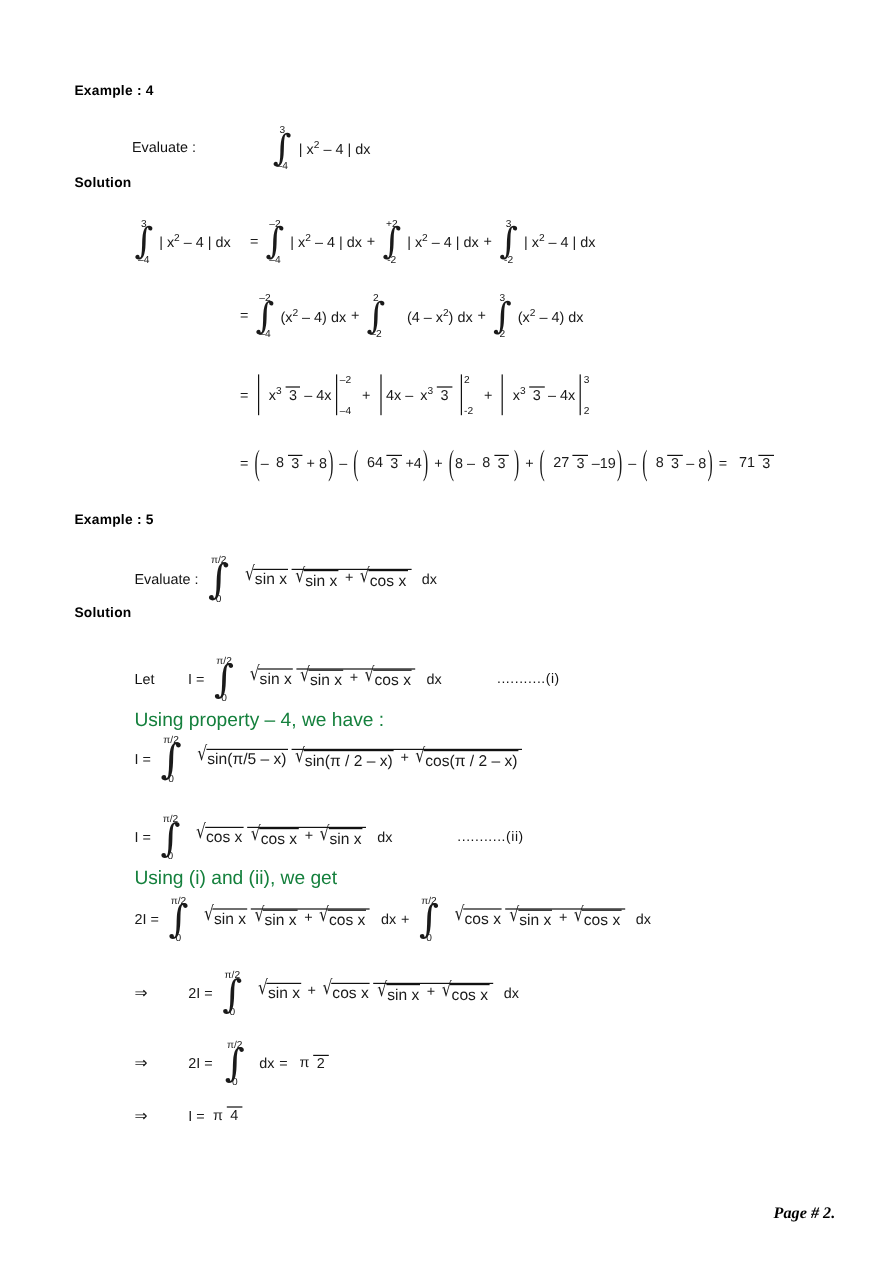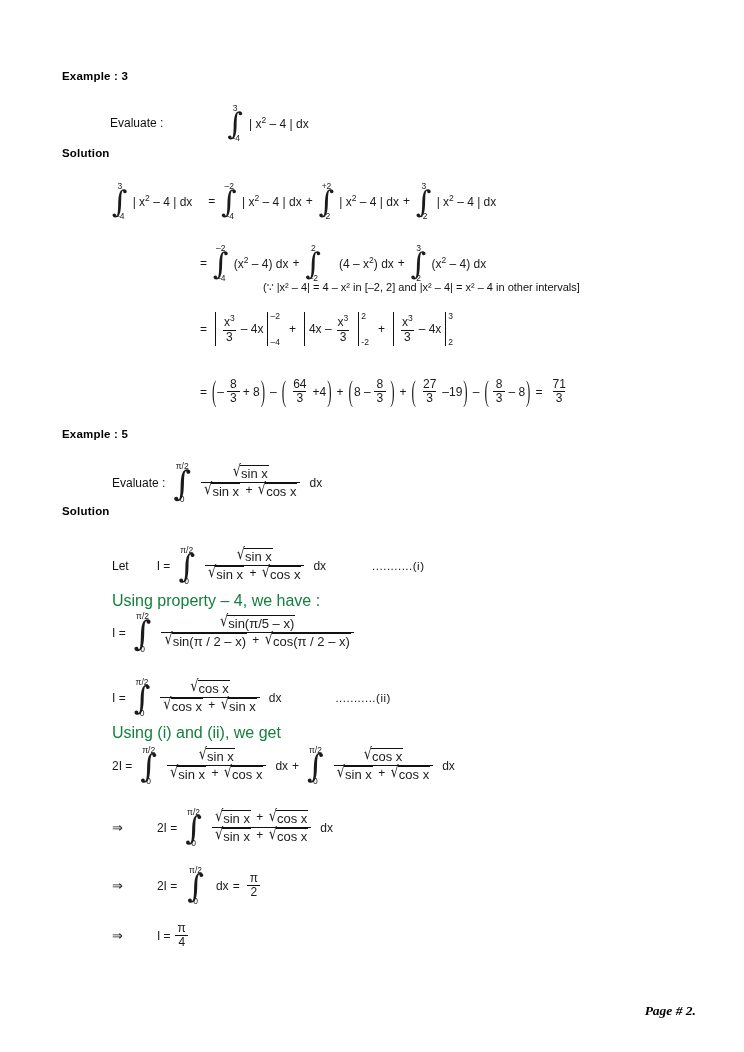--- a/index.html
+++ b/index.html
@@ -41,21 +41,21 @@
     font-size:30px;
     line-height:0.78;
     font-weight:400;
   }
   .intg .hi { font-size:8.5px; line-height:1; margin-bottom:-1px; }
   .intg .lo { font-size:8.5px; line-height:1; margin-top:-1px; }
 
   
   .frac {
     display:inline-flex;
-    flex-direction:column;
+    flex-direction:row;
     align-items:center;
     vertical-align:middle;
     margin:0 3px;
     line-height:1.12;
   }
   .frac .num { padding:0 3px; font-size:12px; }
   .frac .den { padding:0 3px; border-top:1.1px solid #111; font-size:12px; }
 
   
   .sqrt { display:inline-flex; align-items:stretch; white-space:nowrap; }
@@ -111,21 +111,21 @@
     color:#000;
   }
   .arrow { font-size:13px; }
   sup { font-size:8.5px; vertical-align:super; }
 </style>
 </head>
 <body>
 
 <div class="page">
 
-  <div class="heading" style="left:62px; top:70px;">Example : 3</div>
+  <div class="heading" style="left:62px; top:70px;">Example : 4</div>
 
   <div class="row" style="left:110px; top:104px;">
     <span class="lbl">Evaluate :</span>
     <span style="display:inline-block;width:62px"></span>
     <span class="intg">
       <span class="hi">3</span>
       <span class="sym">∫</span>
       <span class="lo">–4</span>
     </span>
     <span style="margin-left:4px">
@@ -185,21 +185,20 @@
     <span style="margin-left:16px">(4 – x<sup>2</sup>) dx</span>
     <span class="op">+</span>
     <span class="intg">
       <span class="hi">3</span>
       <span class="sym">∫</span>
       <span class="lo">2</span>
     </span>
     <span style="margin-left:3px">(x<sup>2</sup> – 4) dx</span>
   </div>
 
-  <div class="note" style="left:263px; top:281px;">(∵ |x² – 4| = 4 – x² in [–2, 2] and |x² – 4| = x² – 4 in other intervals]</div>
 
   <div class="row" style="left:196px; top:312px; align-items:center;">
     <span class="op">=</span>
 
     <span class="tallgroup">
       <span class="evalbar">
           <span class="bar" style="height:34px"></span>
         </span>
       <span class="frac">
         <span class="num">x<sup>3</sup></span>

